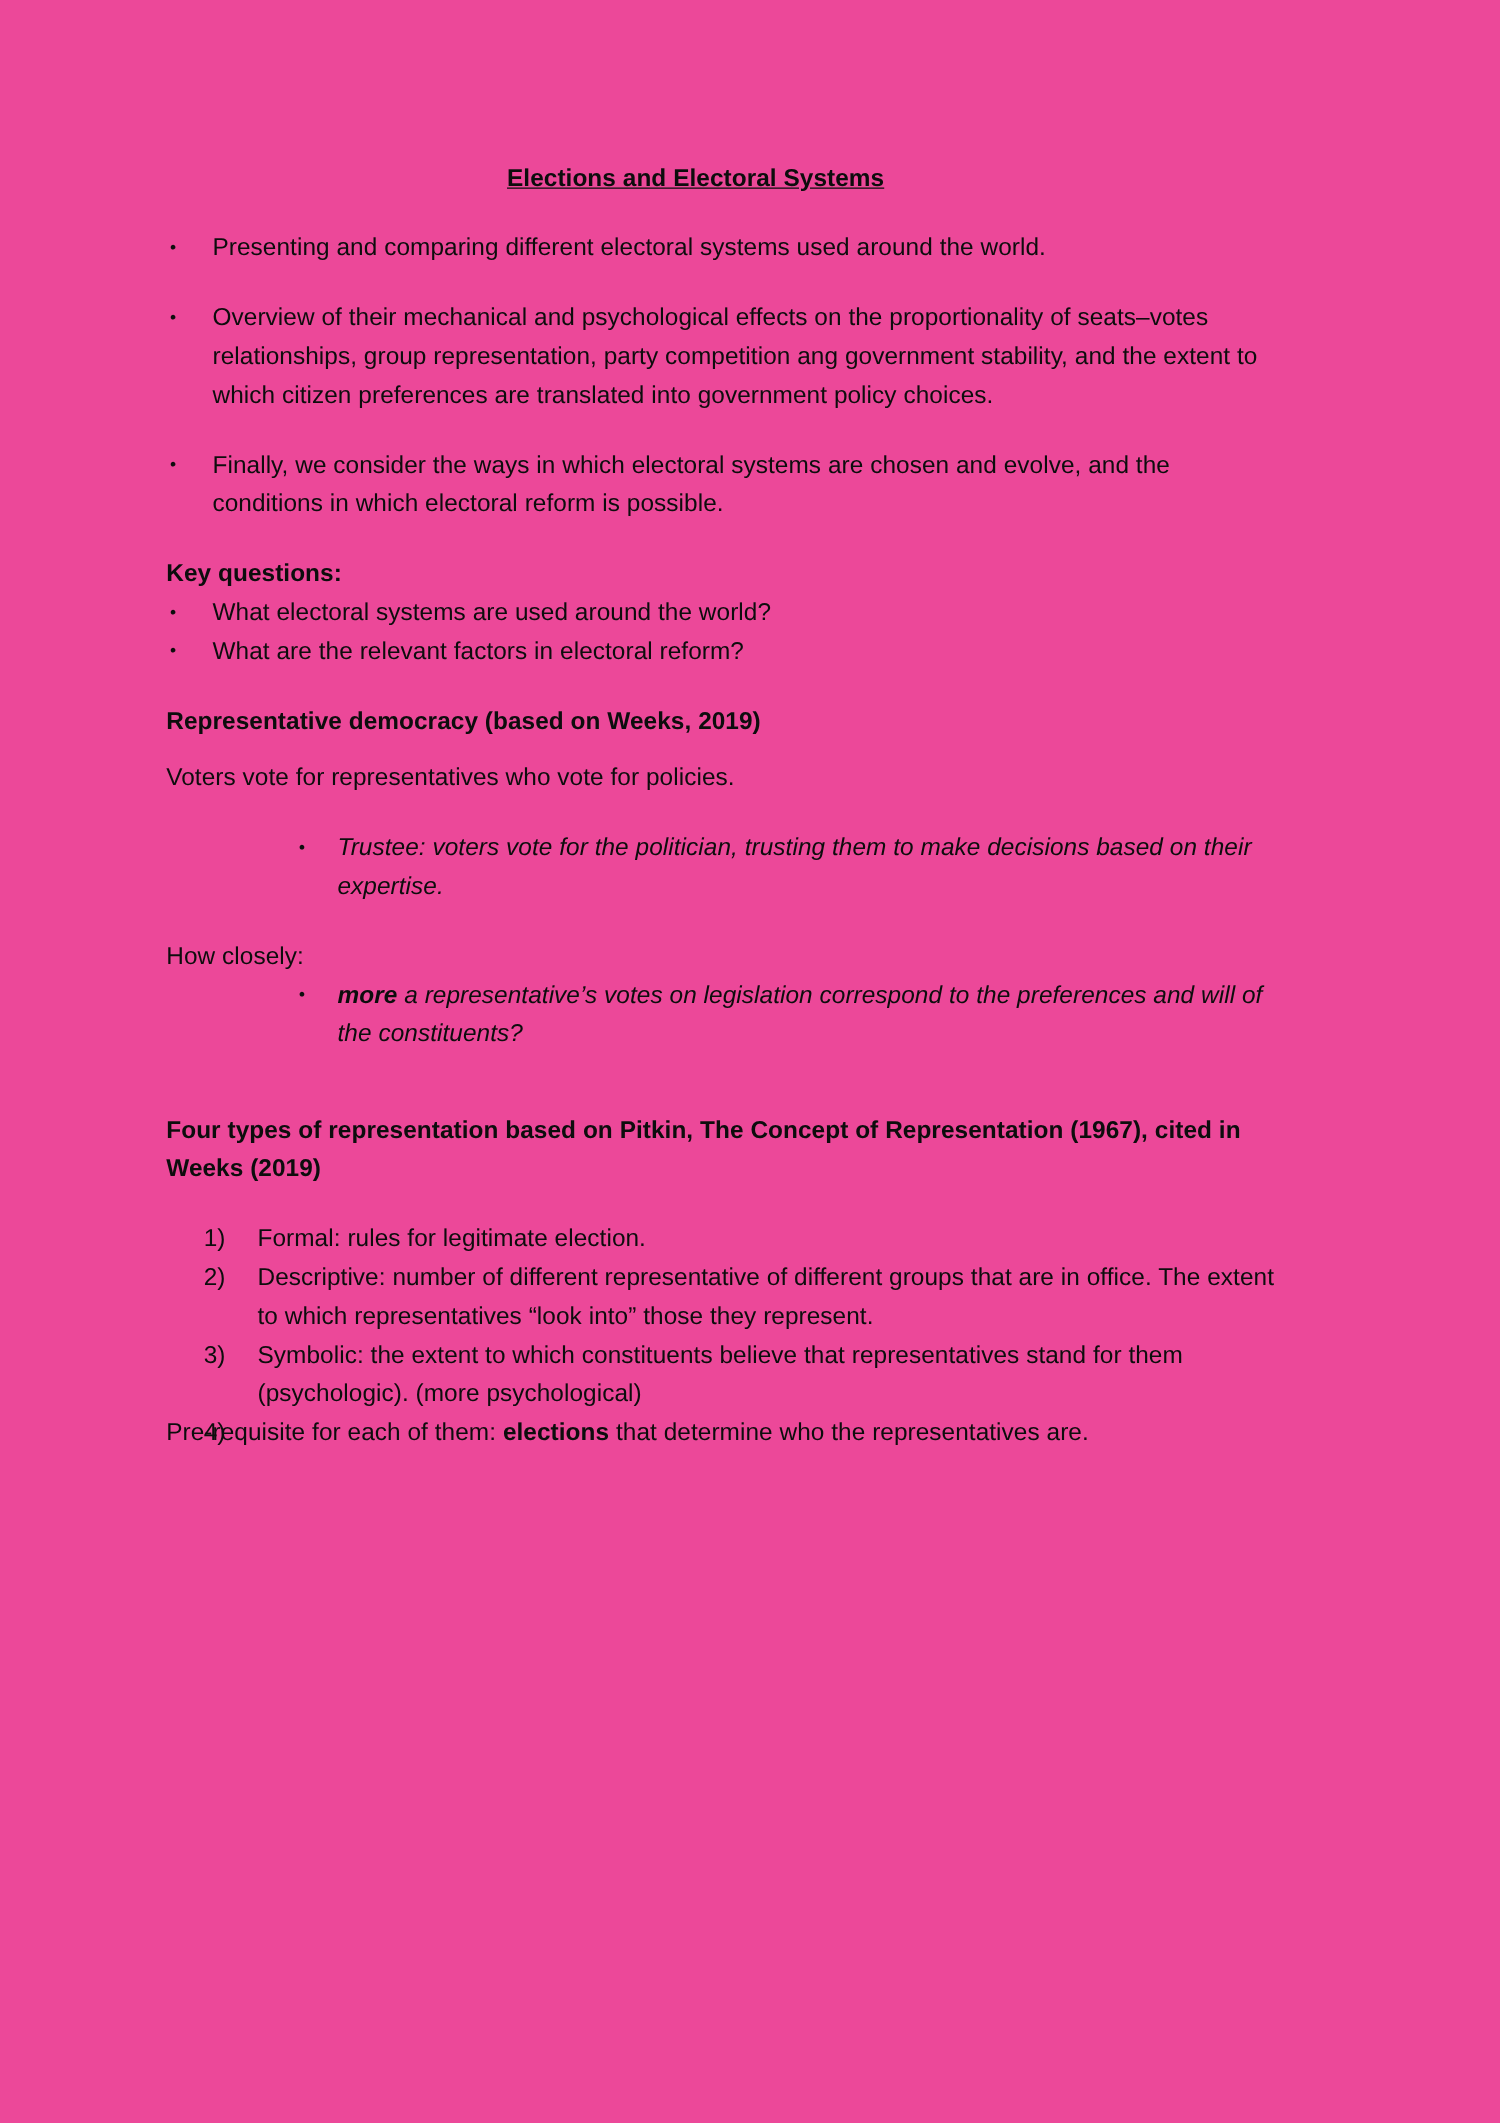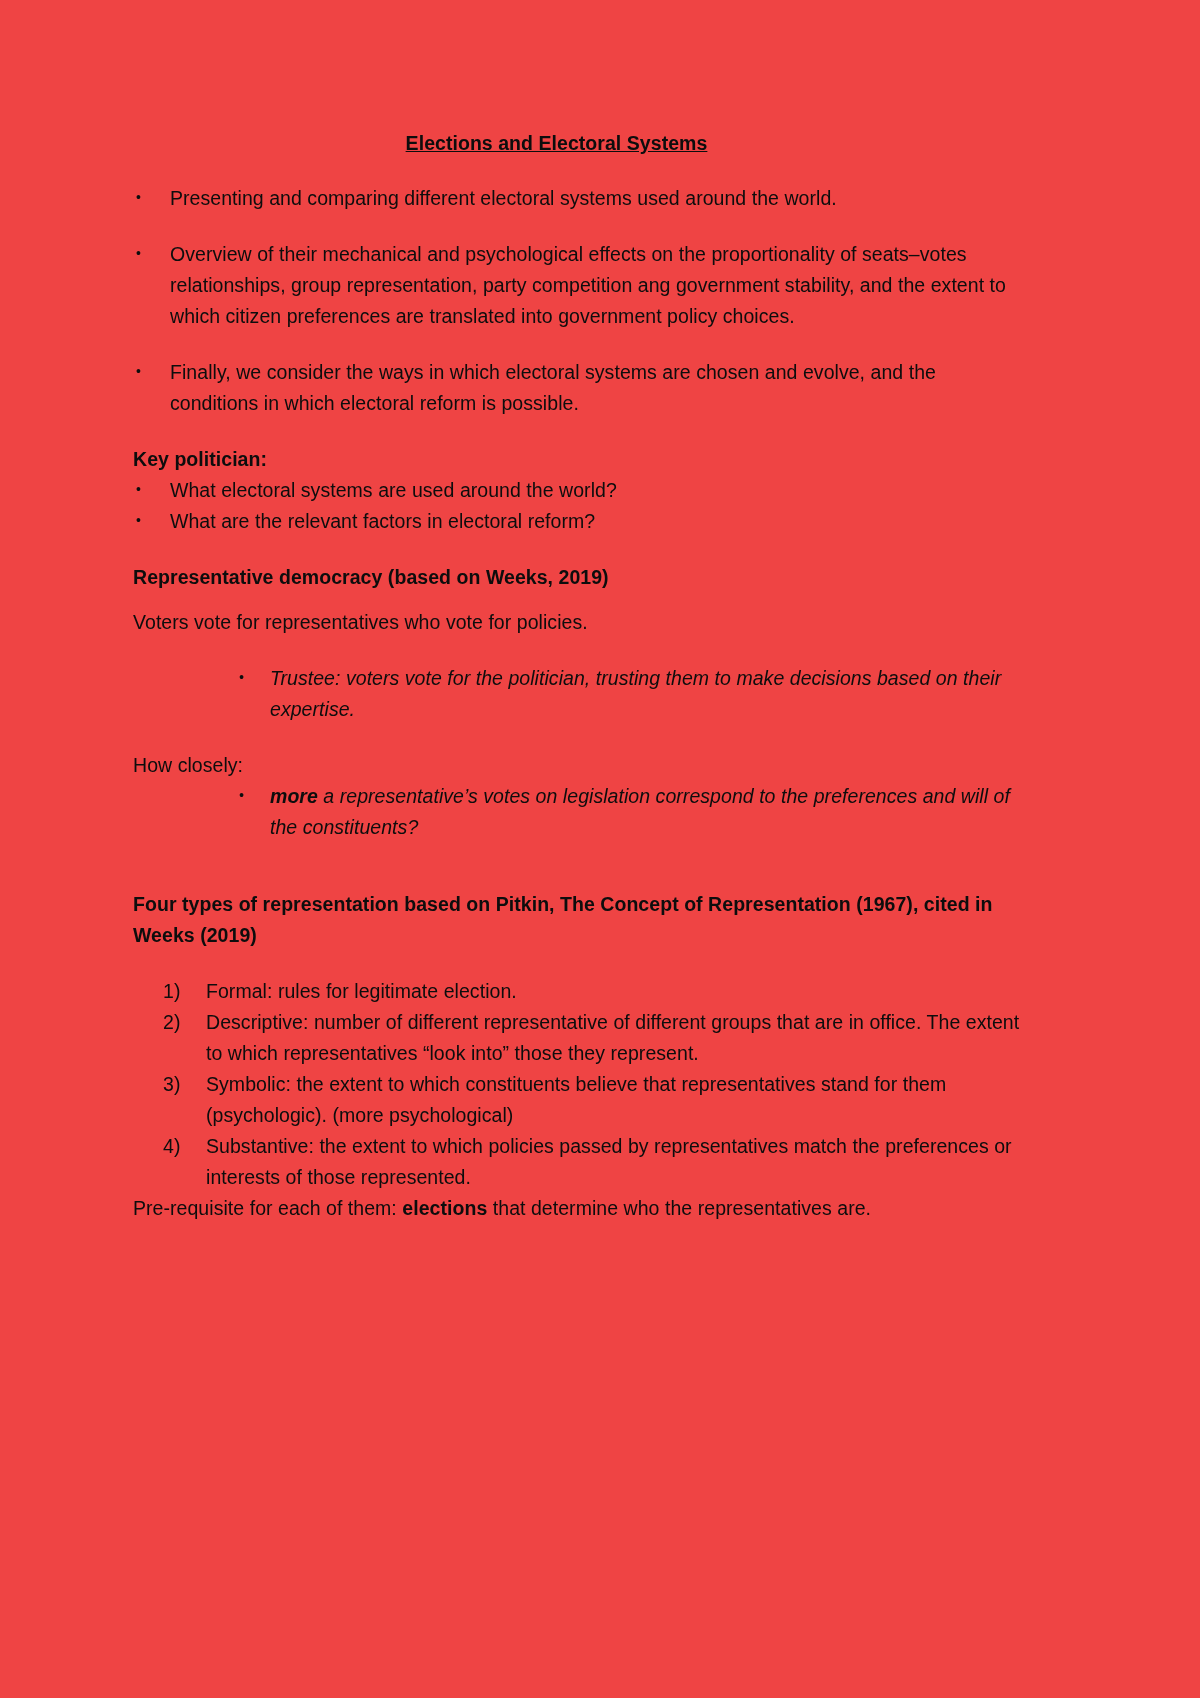--- a/index.html
+++ b/index.html
@@ -8,21 +8,21 @@
     background: #ffffff;
   }
   body {
     font-family: "Liberation Sans", sans-serif;
     color: #000000;
   }
   .page {
     position: relative;
     width: 1200px;
     height: 1698px;
-    background: #ef4444;
+    background: #ec4899;
     box-sizing: border-box;
     padding: 128px 180px 0 133px;
     overflow: hidden;
   }
   .doc {
     font-size: 19.5px;
     line-height: 31px;
     color: #0d0d0d;
     letter-spacing: 0.05px;
   }
@@ -118,21 +118,21 @@
     <div class="gap-sm"></div>
 
     <ul class="lvl1">
       <li class="spaced"><span>Presenting and comparing different electoral systems used around the world.</span></li>
       <li class="spaced"><span>Overview of their mechanical and psychological effects on the proportionality of seats–votes relationships, group representation, party competition ang government stability, and the extent to which citizen preferences are translated into government policy choices.</span></li>
       <li><span>Finally, we consider the ways in which electoral systems are chosen and evolve, and the conditions in which electoral reform is possible.</span></li>
     </ul>
 
     <div class="gap-md"></div>
 
-    <div class="heading para">Key politician:</div>
+    <div class="heading para">Key questions:</div>
     <ul class="lvl1 tight">
       <li><span>What electoral systems are used around the world?</span></li>
       <li><span>What are the relevant factors in electoral reform?</span></li>
     </ul>
 
     <div class="gap-md"></div>
 
     <div class="heading para">Representative democracy (based on Weeks, 2019)</div>
     <div class="gap-sm"></div>
     <div class="para">Voters vote for representatives who vote for policies.</div>
@@ -153,19 +153,19 @@
     <div class="gap-xl"></div>
 
     <div class="heading para">Four types of representation based on Pitkin, The Concept of Representation (1967), cited in Weeks (2019)</div>
 
     <div class="gap-md"></div>
 
     <ol class="num">
       <li><span class="num-marker">1)</span><span>Formal: rules for legitimate election.</span></li>
       <li><span class="num-marker">2)</span><span>Descriptive: number of different representative of different groups that are in office. The extent to which representatives “look into” those they represent.</span></li>
       <li><span class="num-marker">3)</span><span>Symbolic: the extent to which constituents believe that representatives stand for them (psychologic). (more psychological)</span></li>
-      <li><span class="num-marker">4)</span><span>Substantive: the extent to which policies passed by representatives match the preferences or interests of those represented.</span></li>
+      <li><span class="num-marker">4)</span></li>
     </ol>
 
     <div class="para"><span>Pre-requisite for each of them: </span><b class="inline">elections</b><span> that determine who the representatives are.</span></div>
 
   </div>
 </div>
 
 </body></html>

